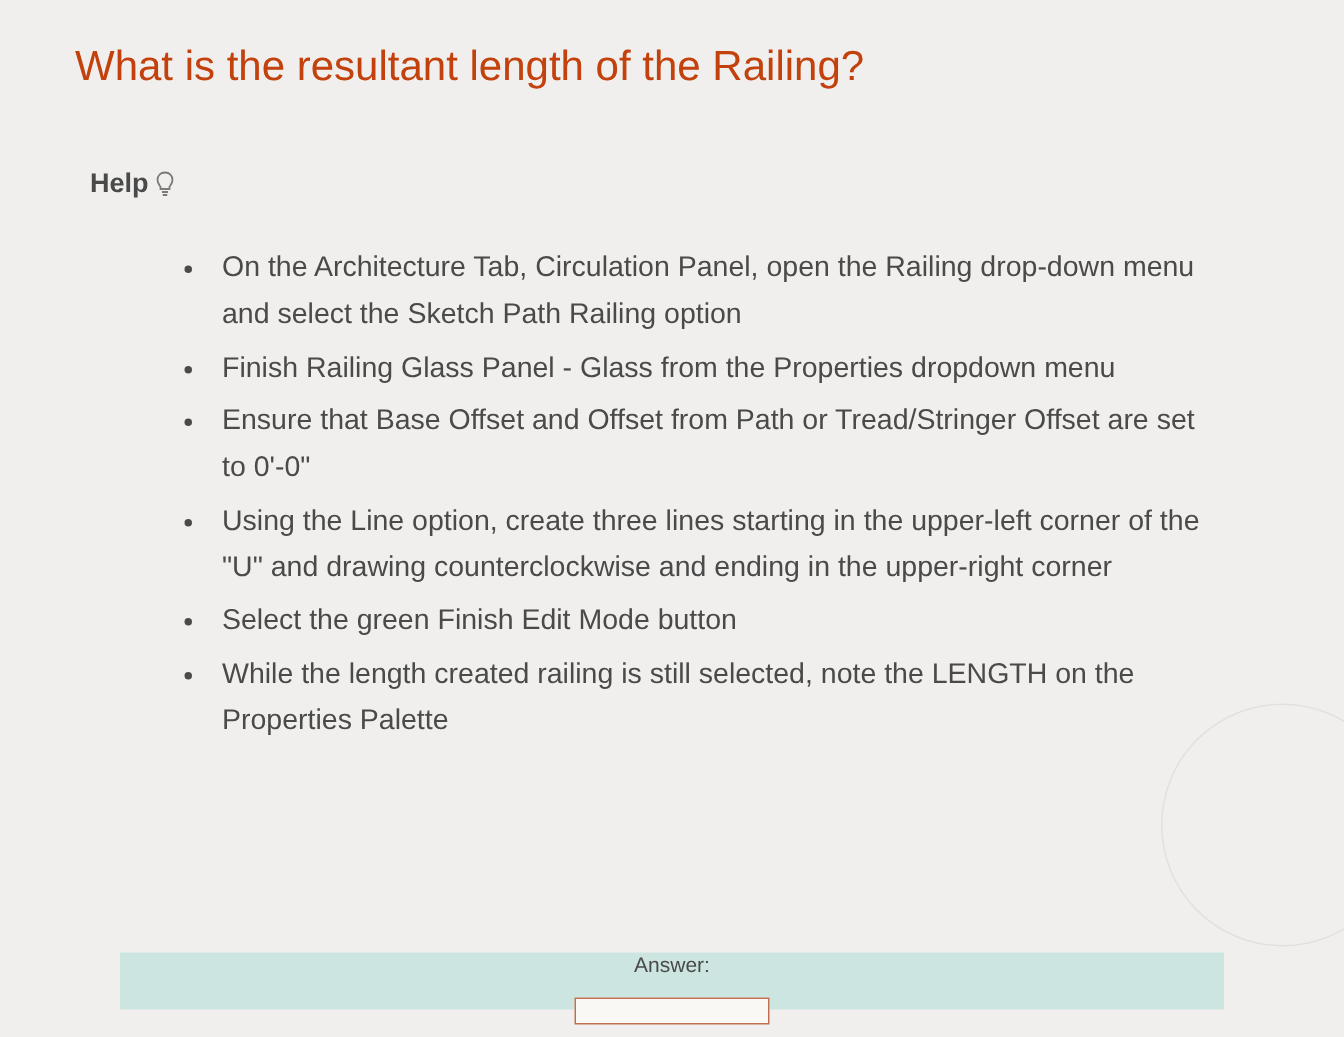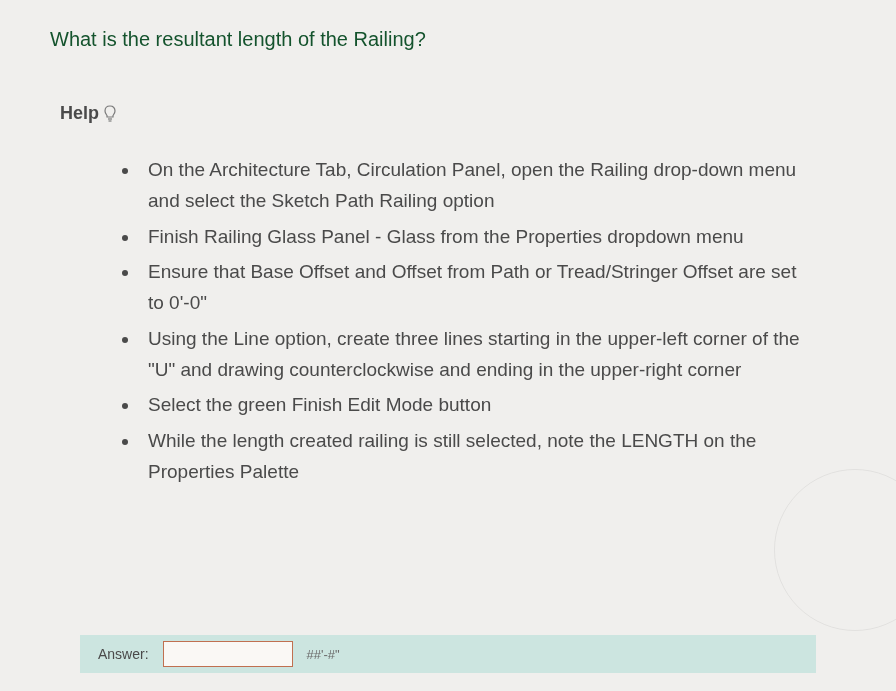--- a/index.html
+++ b/index.html
@@ -7,23 +7,23 @@
       width: 896px;
       height: 691px;
       background: #f0efed;
       font-family: 'Segoe UI', -apple-system, sans-serif;
       color: #4a4a4a;
       padding: 28px 50px 20px 50px;
       position: relative;
       overflow: hidden;
     }
     .question {
-      font-size: 20px;
+      font-size: 28px;
       font-weight: 400;
-      color: #14532d;
+      color: #c2410c;
       margin-bottom: 52px;
     }
     .help-section {
       margin-left: 10px;
       margin-bottom: 30px;
     }
     .help-label {
       font-size: 18px;
       font-weight: 600;
       color: #4a4a4a;
@@ -65,20 +65,21 @@
       position: absolute;
       bottom: 18px;
       left: 80px;
       right: 80px;
       height: 38px;
       background: #cce5e0;
       display: flex;
       align-items: center;
       padding: 0 18px;
       gap: 14px;
+      flex-direction: column;
     }
     .answer-label {
       font-size: 14px;
       color: #4a4a4a;
     }
     .answer-input {
       width: 130px;
       height: 26px;
       border: 1px solid #c07050;
       background: #faf8f5;

